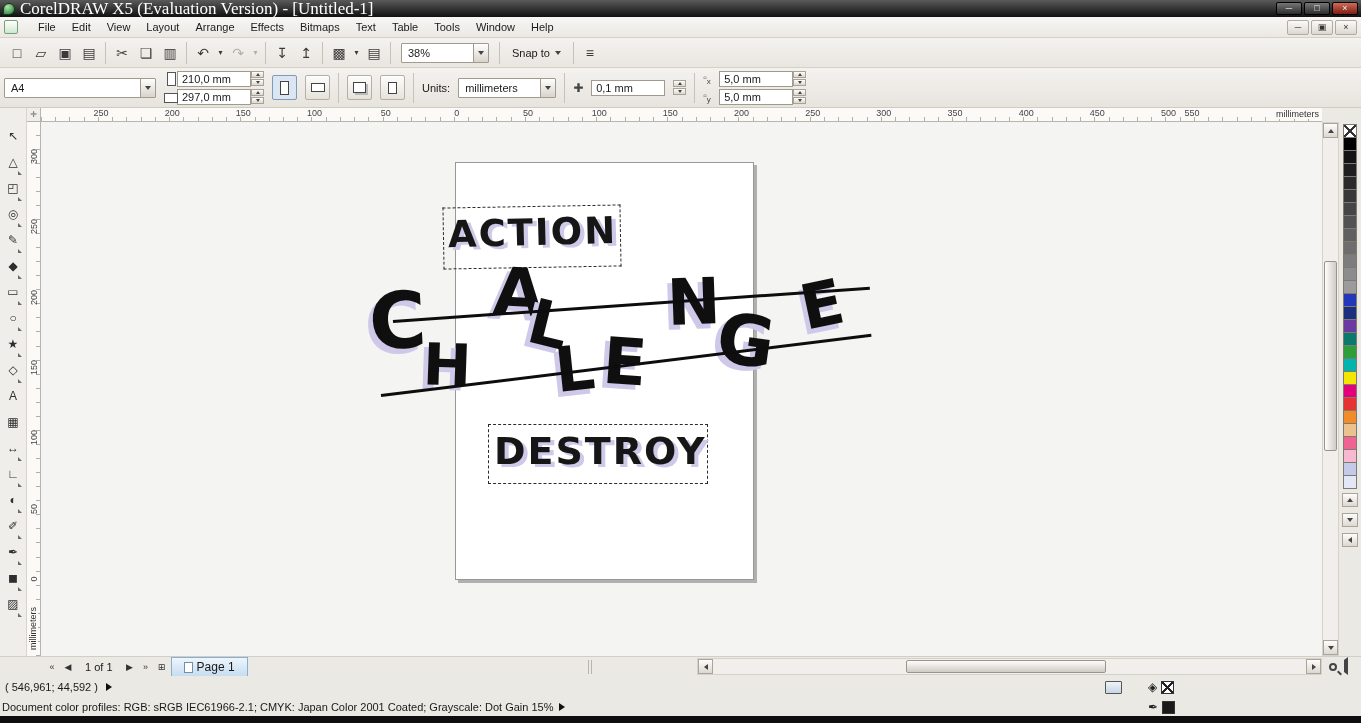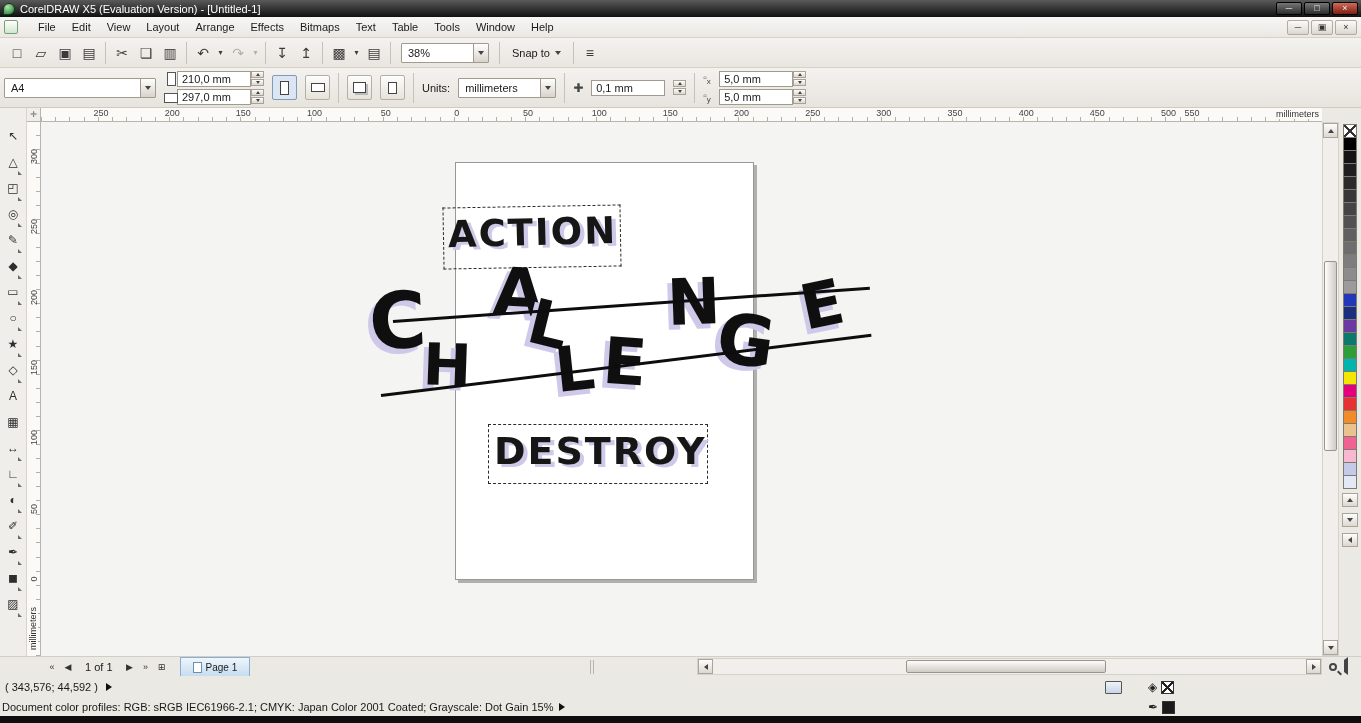--- a/index.html
+++ b/index.html
@@ -3,21 +3,21 @@
 <meta charset="utf-8">
 <style>
   *{box-sizing:border-box;margin:0;padding:0;}
   html,body{width:1361px;height:723px;overflow:hidden;}
   body{font-family:"Liberation Sans","DejaVu Sans",sans-serif;font-size:11px;color:#1a1a1a;}
   .win{position:relative;width:1361px;height:723px;background:#ebe9e4;overflow:hidden;}
 
   
   .titlebar{position:absolute;top:0;left:0;right:0;height:17px;background:linear-gradient(#5a5a5a,#101010);color:#fff;display:flex;align-items:center;gap:5px;padding:0 3px;}
   .appicon{width:12px;height:12px;border-radius:50% 50% 50% 0;background:radial-gradient(circle at 35% 30%,#aee3ae,#1f7a2d);border:1px solid #0c3f14;}
-  .title{flex:1;font-size:11px;white-space:nowrap;}
+  .title{flex:1;font-size:17px;white-space:nowrap;font-family:Liberation Serif, serif;}
   .winbtns{display:flex;gap:2px;}
   .winbtn{width:26px;height:13px;display:flex;align-items:center;justify-content:center;font-size:9px;line-height:1;background:linear-gradient(#767676,#2c2c2c);border:1px solid #000;color:#eee;border-radius:2px;}
   .winbtn.close-button{background:linear-gradient(#d06a5a,#7e1d12);}
 
   
   .menubar{position:absolute;top:17px;left:0;right:0;height:21px;background:linear-gradient(#f7f6f4,#ebe8e3);border-bottom:1px solid #d5d1c9;display:flex;align-items:center;}
   .docicon{width:14px;height:14px;margin:0 4px;background:linear-gradient(#ffffff,#cfe6cf);border:1px solid #76a076;border-radius:2px;}
   .menuitems{display:flex;align-items:flex-end;margin-left:8px;}
   .menu-item{padding:3px 8px;cursor:default;}
   .docbtns{margin-left:auto;display:flex;gap:2px;padding-right:4px;}
@@ -109,21 +109,21 @@
     linear-gradient(-45deg,transparent 43%,#333 45%,#333 55%,transparent 57%),#fff;}
   .pal-ctrl{margin-top:4px;width:16px;height:14px;background:linear-gradient(#fdfdfc,#dcd8d0);border:1px solid #aaa49a;display:flex;align-items:center;justify-content:center;margin-bottom:2px;}
   .tri-left{width:0;height:0;border-top:3px solid transparent;border-bottom:3px solid transparent;border-right:4px solid #444;}
   .tri-right{width:0;height:0;border-top:3px solid transparent;border-bottom:3px solid transparent;border-left:4px solid #444;}
 
   
   .pagebar{position:absolute;top:656px;left:0;width:1361px;height:20px;background:#ebe9e4;border-top:1px solid #d2cec6;display:flex;align-items:center;}
   .pagebar .lead{width:44px;}
   .pbtn{min-width:16px;height:16px;display:flex;align-items:center;justify-content:center;font-size:9px;color:#333;}
   .page-count{padding:0 9px;font-size:11px;}
-  .page-tab{height:19px;display:flex;align-items:center;gap:4px;padding:0 12px;background:linear-gradient(#eef5fc,#c6ddf1);border:1px solid #8aaecf;border-bottom:none;margin-left:10px;font-size:10px;}
+  .page-tab{height:19px;display:flex;align-items:center;gap:4px;padding:0 12px;background:linear-gradient(#eef5fc,#c6ddf1);border:1px solid #8aaecf;border-bottom:none;margin-left:1px;font-size:12px;}
   .tab-icon{width:9px;height:11px;background:#fff;border:1px solid #6f8faa;}
   .hscroll{position:absolute;left:697px;top:1px;width:625px;height:17px;background:#f1efec;border:1px solid #d6d2ca;}
   .hbtn{position:absolute;top:0;width:15px;height:15px;background:linear-gradient(#fdfdfc,#dcd8d0);border:1px solid #aaa49a;display:flex;align-items:center;justify-content:center;}
   .hbtn.left{left:0;} .hbtn.right{right:0;}
   .hthumb{position:absolute;left:208px;top:1px;width:200px;height:13px;background:linear-gradient(#fdfdfd,#cfccc4);border:1px solid #9a958c;border-radius:2px;}
   .corner-zoom{position:absolute;left:1324px;top:1px;width:17px;height:17px;display:flex;align-items:center;justify-content:center;}
   .zoom-glyph{width:8px;height:8px;border:2px solid #444;border-radius:50%;position:relative;}
   .zoom-glyph::after{content:"";position:absolute;left:6px;top:7px;width:5px;height:2px;background:#444;transform:rotate(45deg);}
   .pal-corner{position:absolute;left:1344px;top:3px;}
   .splitter{width:4px;height:14px;margin-left:340px;border-left:1px solid #b9b5ad;border-right:1px solid #b9b5ad;}
@@ -462,21 +462,21 @@
           <span class="tri-right"></span>
         </span>
     </span>
     <span class="corner-zoom">
         <span class="zoom-glyph"></span>
       </span>
     <span class="pal-corner"><span class="tri-left"></span></span>
   </div>
 
   <div class="status1">
-    <span>( 343,576; 44,592 )</span>
+    <span>( 546,961; 44,592 )</span>
     <span class="flag"></span>
   </div>
   <div class="status2">
     <span>Document color profiles: RGB: sRGB IEC61966-2.1; CMYK: Japan Color 2001 Coated; Grayscale: Dot Gain 15%</span>
     <span class="flag"></span>
   </div>
 
   <span class="monitor"></span>
   <span class="ind fillrow">
     <span class="ind-glyph">◈</span>

